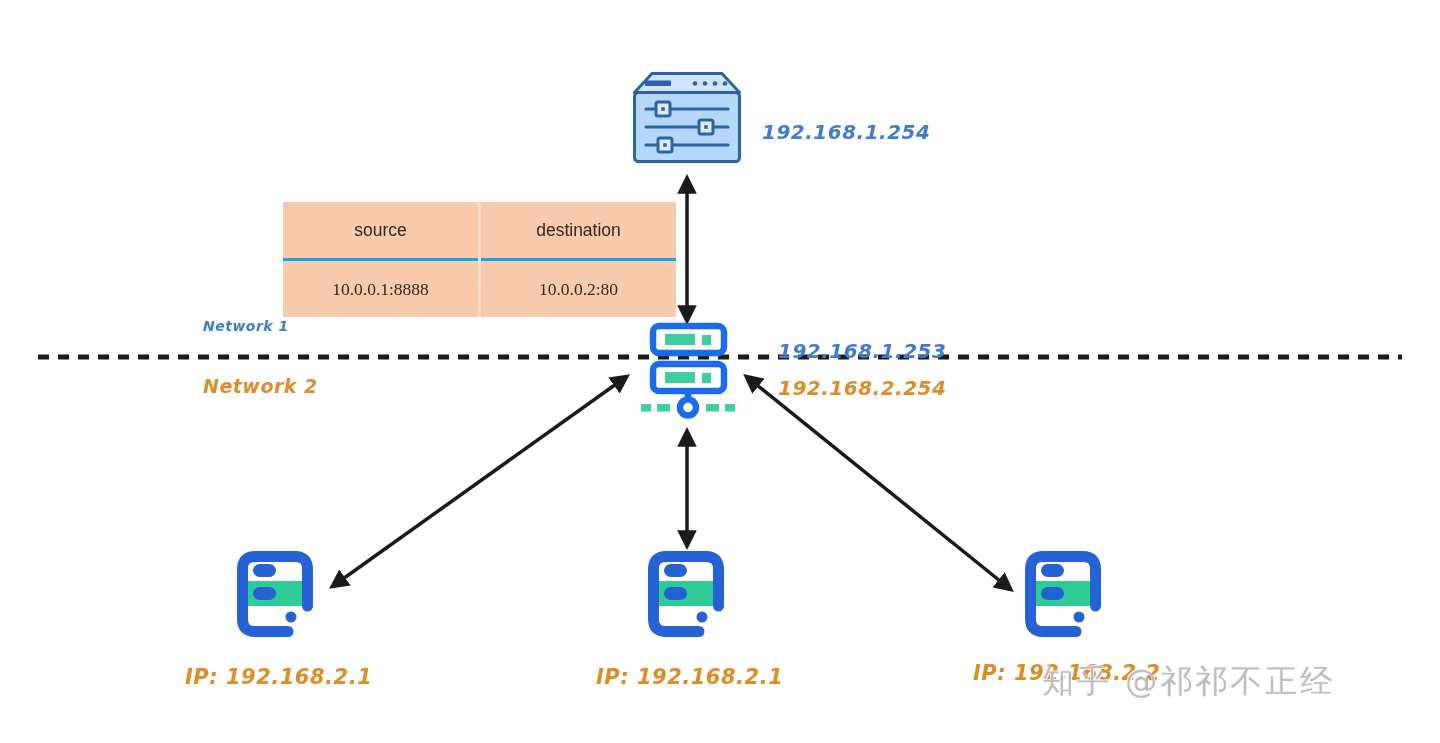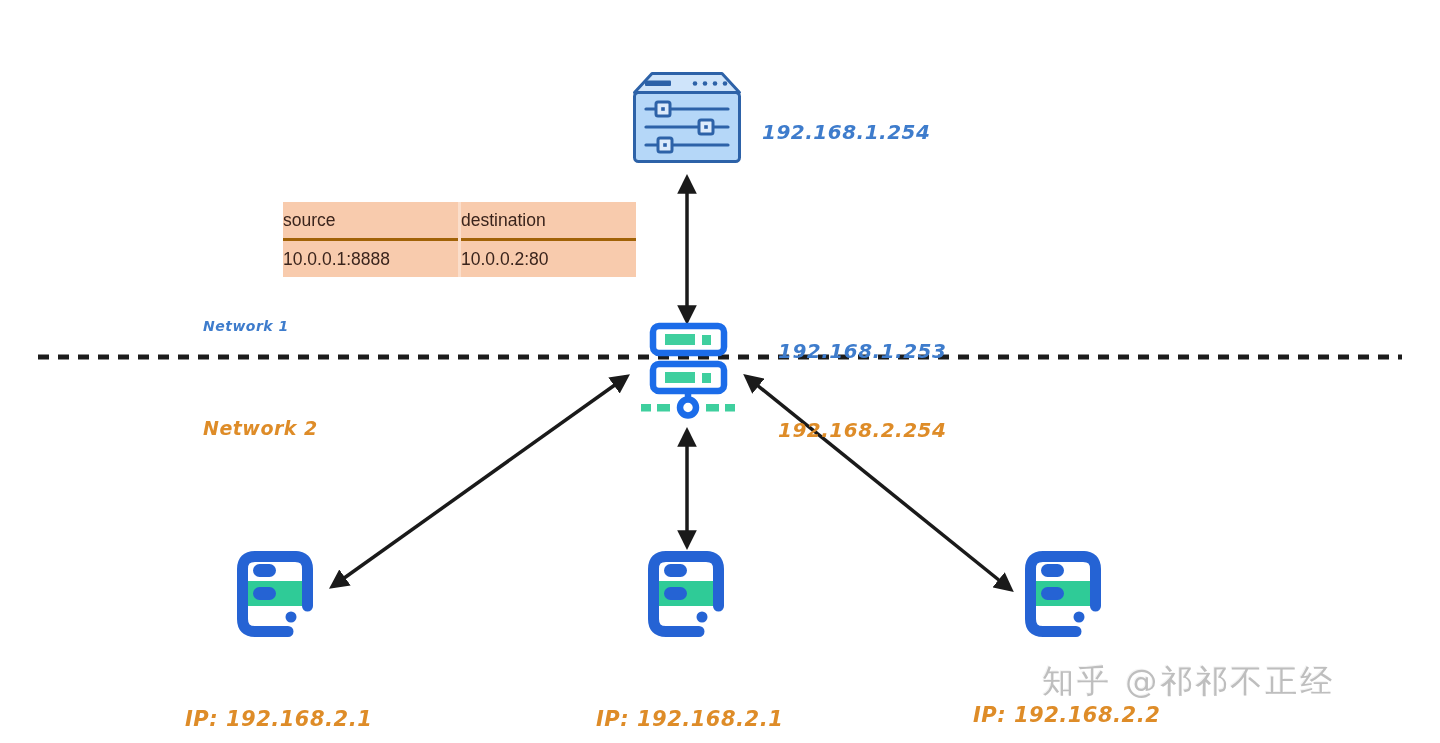--- a/index.html
+++ b/index.html
@@ -7,34 +7,34 @@
     position:relative; width:1440px; height:743px; background:#ffffff;
     overflow:hidden; font-family:"Liberation Sans",sans-serif;
   }
   .abs { position:absolute; }
   .hand {
     font-family:"DejaVu Sans",sans-serif;
     font-style:italic; font-weight:bold; letter-spacing:0.5px;
     white-space:nowrap;
   }
   .blue-label  { color:#3e7ccc; }
-  .orange-label{ color:#de8c28;margin-top:42px; }
+  .orange-label{ color:#de8c28; }
   .ip-label { font-size:21px; width:180px; text-align:center; }
 
   
   table.nat {
     border-collapse:collapse; background:#f8cbad; color:#3a241c;
     font-size:17.5px; table-layout:fixed; width:350px;
   }
   table.nat td, table.nat th {
-    width:175px; height:36px; text-align:left; vertical-align:middle;
-    font-weight:normal; padding:0;
+    width:175px; height:36px; text-align:center; vertical-align:middle;
+    font-weight:normal; padding:10px;
   }
   table.nat td + td, table.nat th + th { border-left:3px solid #fbdecb; }
-  table.nat tr + tr td { border-top:3px solid #a16207; }
+  table.nat tr + tr td { border-top:3px solid #0ea5e9;font-family:Liberation Serif, serif; }
 
   .watermark {
     font-size:32px; color:#b9b9b9; letter-spacing:3px; white-space:nowrap;
     text-shadow:1px 1px 0 #ffffff, -1px -1px 0 #f3f3f3; opacity:0.92;
     font-family:"DejaVu Sans",sans-serif;
   }
   svg { display:block; }
 </style>
 </head>
 <body>

